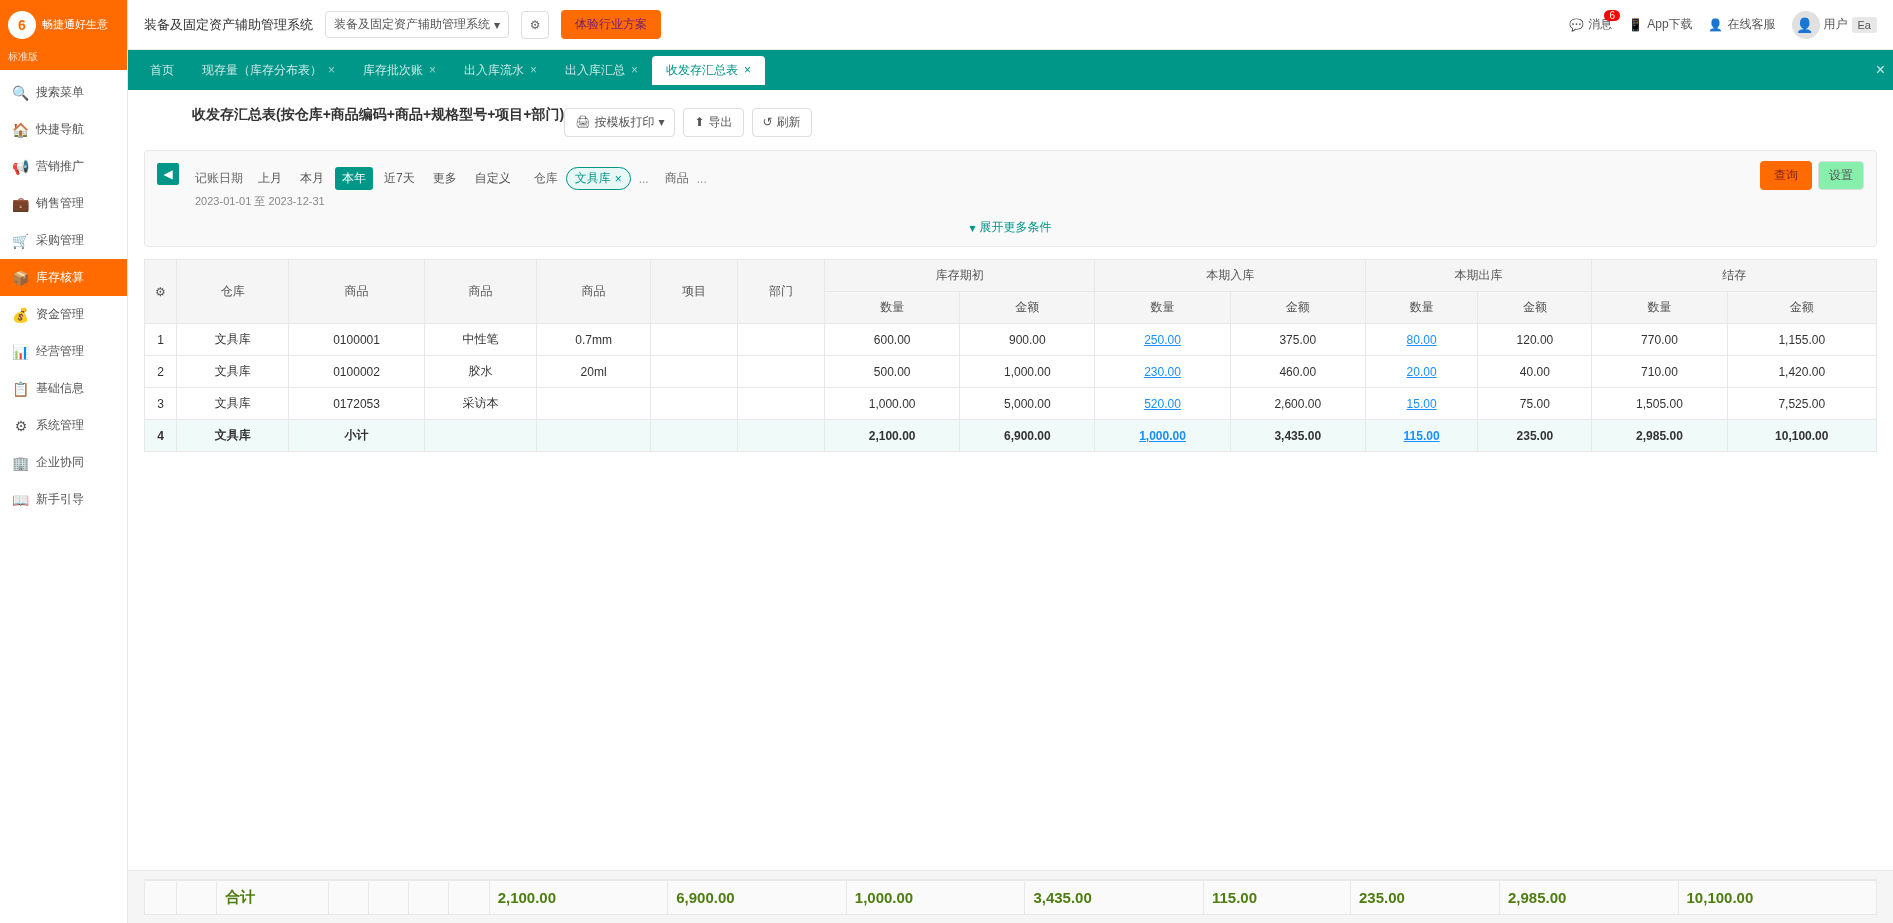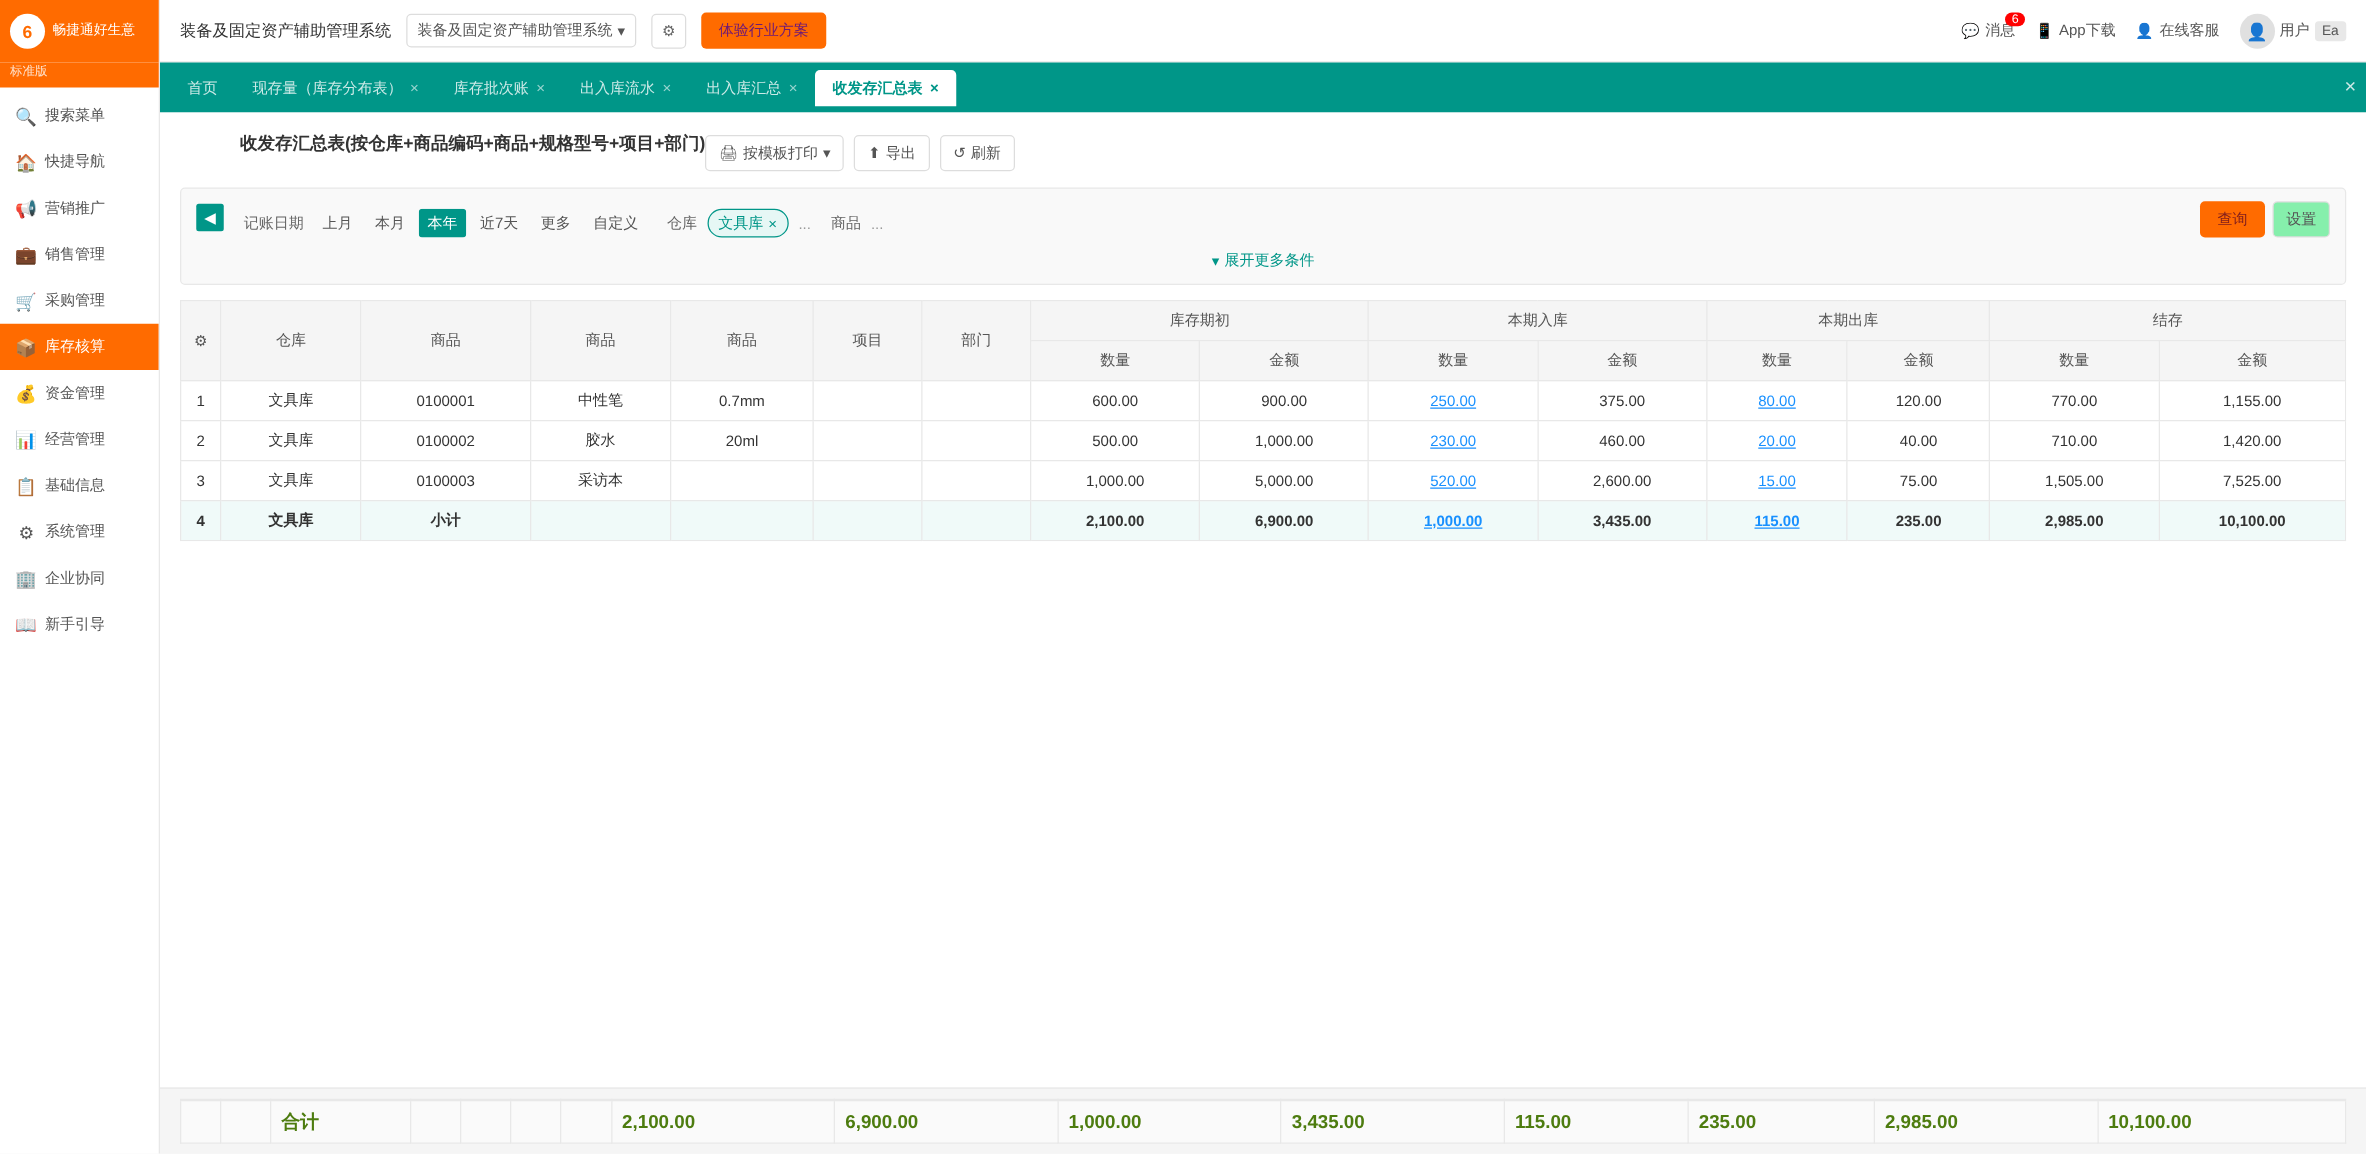--- a/index.html
+++ b/index.html
@@ -26,21 +26,21 @@
     .settings-btn { width: 28px; height: 28px; border: 1px solid #ddd; border-radius: 4px; display: flex; align-items: center; justify-content: center; cursor: pointer; color: #666; }
     .trial-btn { background: #ff6b00; color: #701a75; border: none; padding: 6px 14px; border-radius: 4px; cursor: pointer; font-size: 12px; }
     .header-right { margin-left: auto; display: flex; align-items: center; gap: 16px; }
     .header-right-item { display: flex; align-items: center; gap: 4px; cursor: pointer; color: #555; font-size: 12px; position: relative; }
     .badge { position: absolute; top: -6px; right: -8px; background: #f00; color: #fff; border-radius: 8px; font-size: 10px; padding: 0 4px; min-width: 16px; text-align: center; }
     .user-avatar { width: 28px; height: 28px; background: #e0e0e0; border-radius: 50%; display: flex; align-items: center; justify-content: center; color: #888; font-size: 14px; }
 
     
     .tab-bar { background: #009688; display: flex; align-items: center; height: 40px; padding: 0 8px; }
     .tab { display: flex; align-items: center; gap: 4px; padding: 6px 14px; cursor: pointer; color: rgba(255,255,255,0.8); font-size: 12px; border-radius: 4px 4px 0 0; }
-    .tab.active { background: #fff; color: #009688; font-weight: 700; }
+    .tab.active { background: #fff; color: #009688; font-weight: 400; }
     .tab .close { color: rgba(255,255,255,0.6); font-size: 12px; line-height: 1; margin-left: 2px; }
     .tab.active .close { color: #009688; }
     .tab-close-all { margin-left: auto; color: rgba(255,255,255,0.8); font-size: 16px; cursor: pointer; }
 
     
     .page-content { flex: 1; overflow-y: auto; padding: 16px; background: #fff; }
     .page-title { font-size: 14px; font-weight: bold; color: #333; margin-bottom: 14px; }
 
     
     .filter-bar { background: #f9f9f9; border: 1px solid #e8e8e8; border-radius: 4px; padding: 10px 12px; margin-bottom: 12px; position: relative; }
@@ -254,20 +254,23 @@
               <div class="filter-section">
                 <span class="filter-label">商品</span>
                 <span class="filter-more">...</span>
               </div>
             </div>
             <div style="display:flex;gap:6px;">
               <button class="btn-primary">查询</button>
               <button class="btn-secondary">设置</button>
             </div>
           </div>
+          <div style="margin-top:4px;">
+            <span class="date-range">2023-01-01 至 2023-12-31</span>
+          </div>
         </div>
       </div>
       <div style="display:flex;justify-content:center;margin-top:10px;">
         <button class="expand-btn">
           <span>▾</span>
           <span>展开更多条件</span>
         </button>
       </div>
     </div>
 
@@ -332,21 +335,21 @@
             <td>460.00</td>
             <td><span class="link-text">20.00</span></td>
             <td>40.00</td>
             <td>710.00</td>
             <td>1,420.00</td>
           </tr>
 
           <tr>
             <td>3</td>
             <td>文具库</td>
-            <td>0100003</td>
+            <td>0172053</td>
             <td>采访本</td>
             <td></td>
             <td></td>
             <td></td>
             <td>1,000.00</td>
             <td>5,000.00</td>
             <td><span class="link-text">520.00</span></td>
             <td>2,600.00</td>
             <td><span class="link-text">15.00</span></td>
             <td>75.00</td>

